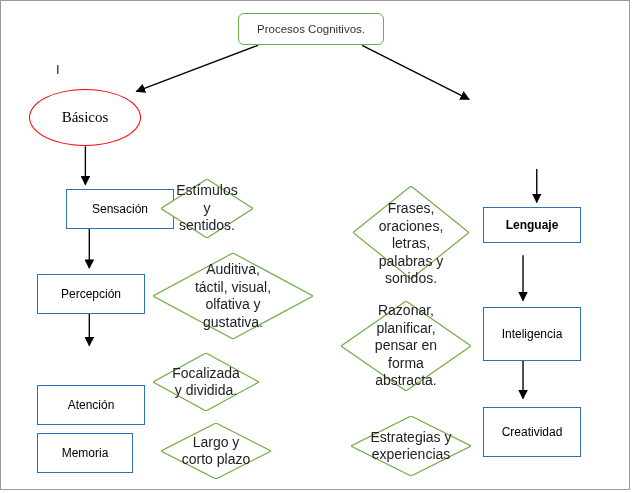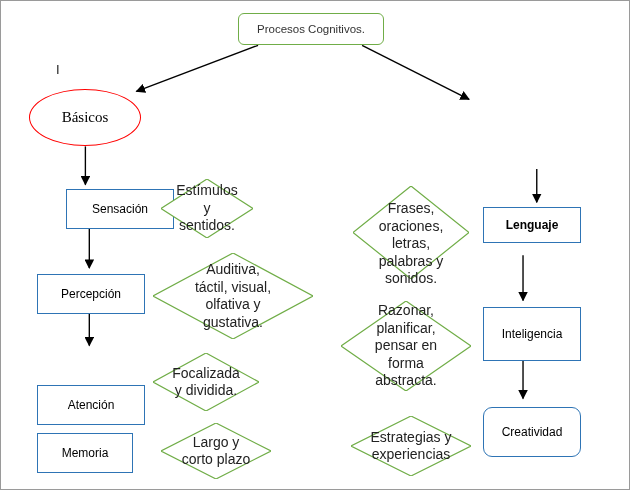--- a/index.html
+++ b/index.html
@@ -126,18 +126,18 @@
         </svg>
       <span class="dtext">Estrategias y experiencias</span>
     </div>
 
     <div class="node rect-box" style="left:482px; top:206px; width:98px; height:36px;font-weight:bold;">
       <span>Lenguaje</span>
     </div>
     <div class="node rect-box" style="left:482px; top:306px; width:98px; height:54px;">
       <span>Inteligencia</span>
     </div>
-    <div class="node rect-box" style="left:482px; top:406px; width:98px; height:50px;border-radius:9px;">
+    <div class="node rect-box" style="left:482px; top:406px; width:98px; height:50px;">
       <span>Creatividad</span>
     </div>
 
   </div>
 </div>
 
 </body></html>

